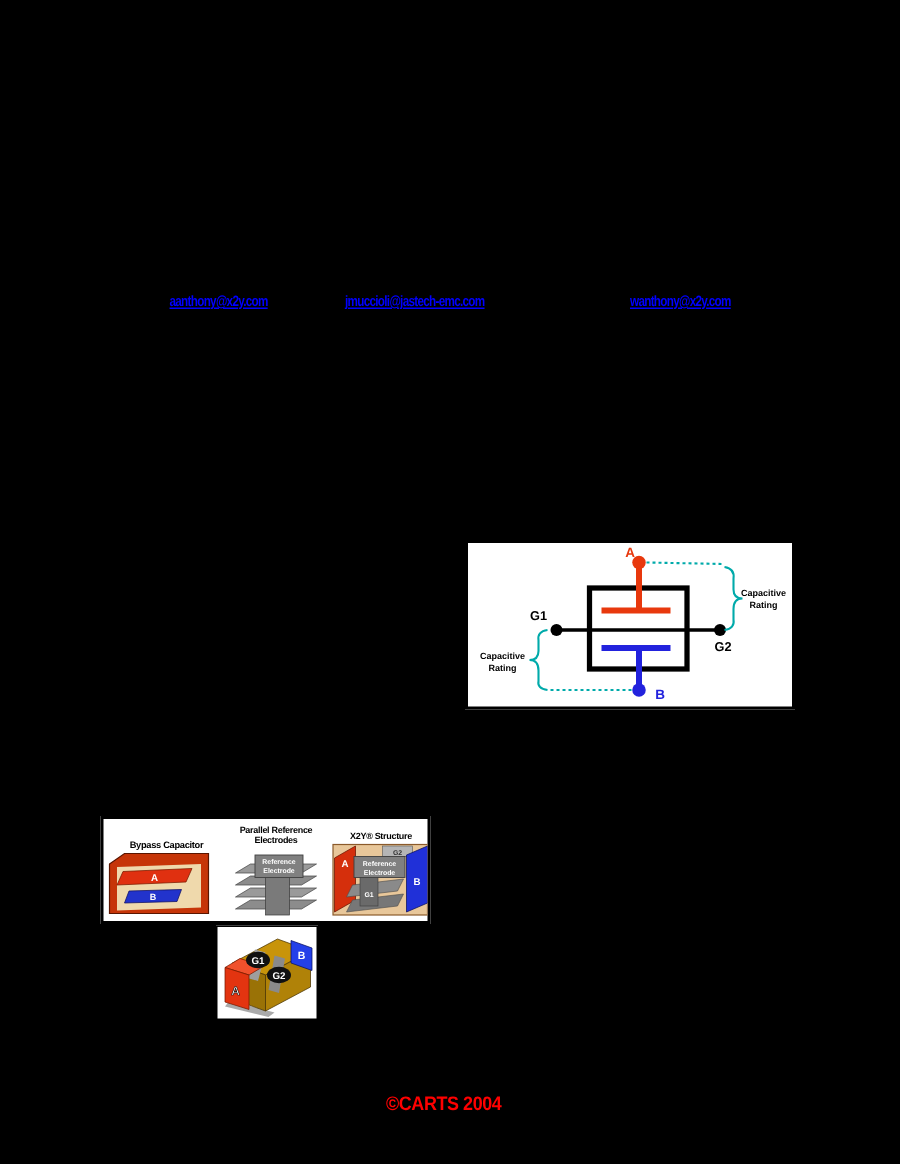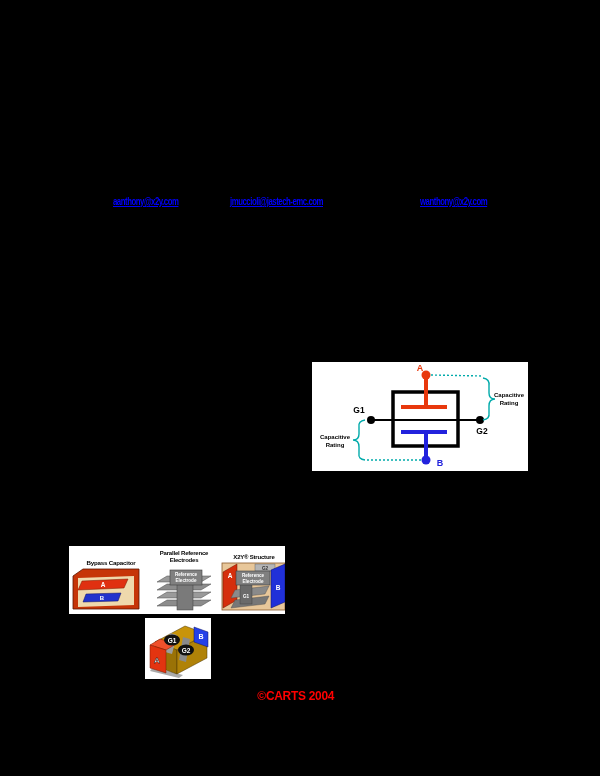--- a/index.html
+++ b/index.html
@@ -19,21 +19,21 @@
   .email-2{left:230px;}
   .email-3{left:420px;}
   
   .panel{position:absolute;background:#FFFFFF;border:2px solid #000;box-sizing:border-box;}
   .schematic-panel{left:310px;top:360px;width:220px;height:113px;}
   .structure-panel{left:67px;top:544px;width:220px;height:72px;}
   .chip-panel{left:144px;top:617px;width:68px;height:63px;border:1px solid #000;}
   .panel svg{display:block;width:100%;height:100%;}
   
   .footer{
-    position:absolute;left:0;top:686px;width:592px;text-align:center;
+    position:absolute;left:0;top:727px;width:592px;text-align:center;
   }
   .footer span{
     color:#FF0000;font-weight:bold;font-size:13px;letter-spacing:-0.3px;
     display:inline-block;transform:scaleX(0.92);transform-origin:center top;
   }
   text{font-family:"Liberation Sans", sans-serif;}
 </style>
 </head>
 <body>
 

